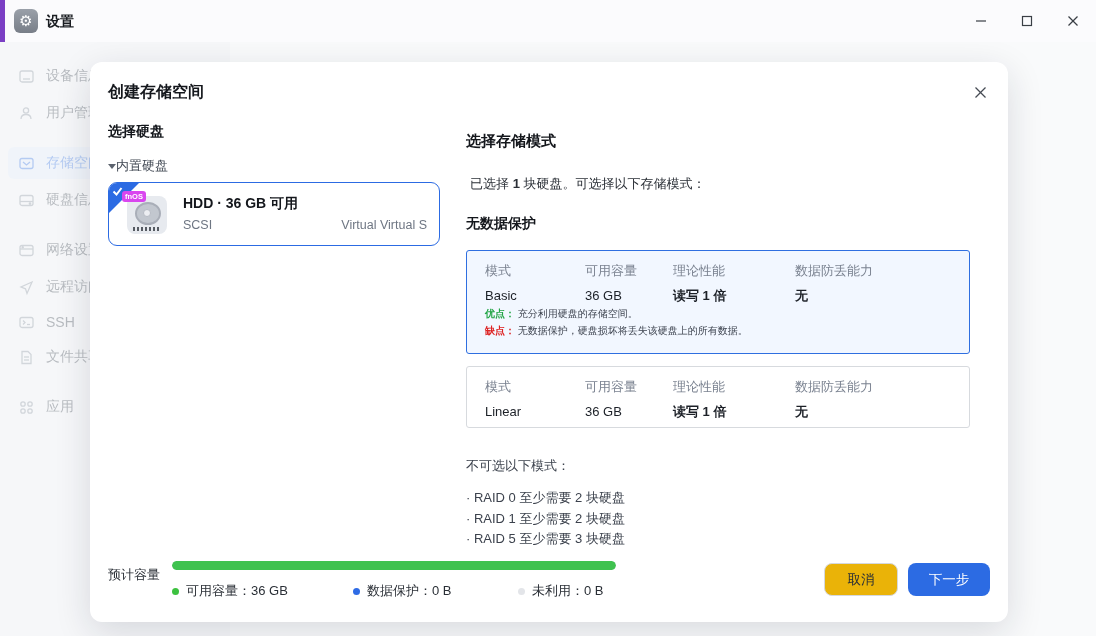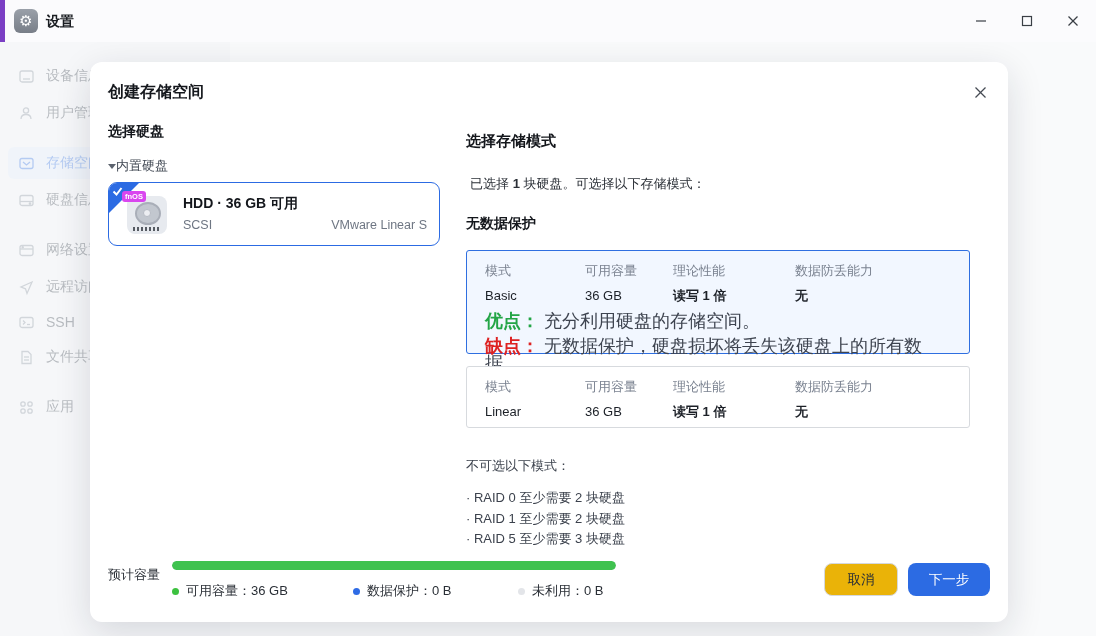--- a/index.html
+++ b/index.html
@@ -66,21 +66,21 @@
   .group-title{position:absolute;left:0;top:153px;font-size:14px;font-weight:700;color:#14171c}
   .mode-card{position:absolute;left:0;width:504px;border-radius:3px;border:1px solid #d7dade;background:#fff;
     padding:11px 28px 0 18px;box-sizing:border-box;cursor:pointer}
   .mode-card.selected{border:1px solid #2f6fe0;background:#f2f7ff}
   .mode-card.first{top:188px;height:104px}
   .mode-card.second{top:304px;height:62px}
   .mode-grid{display:grid;grid-template-columns:100px 88px 122px 1fr;column-gap:0}
   .mg-head{font-size:13px;color:#7a8290;line-height:18px}
   .mg-val{font-size:13px;color:#1c2027;line-height:18px;margin-top:7px}
   .mg-val.strong{font-weight:700}
-  .pros-line,.cons-line{font-size:18px;color:#3e4450;margin-top:8px;line-height:17px}
+  .pros-line,.cons-line{font-size:10px;color:#3e4450;line-height:17px}
   .pros-label{color:#23a546;font-weight:700}
   .cons-label{color:#dd2222;font-weight:700}
   .unavail-title{position:absolute;left:0;top:395px;font-size:13px;color:#3c424d}
   .unavail-list{position:absolute;left:0;top:426px;font-size:13px;color:#3c424d;line-height:20.5px}
   
   .estimate-label{position:absolute;left:18px;top:504px;font-size:13px;color:#2a2f36}
   .cap-bar{position:absolute;left:82px;top:499px;width:444px;height:9px;border-radius:5px;background:#e7e9ed;overflow:hidden}
   .cap-bar-fill{height:100%;border-radius:5px;background:#3fc24f}
   .legend-item{position:absolute;top:520px;display:flex;align-items:center;gap:7px;font-size:13px;color:#2a2f36}
   .legend-item .dot{width:7px;height:7px;border-radius:50%}
@@ -243,21 +243,21 @@
       <div class="disk-icon">
         <div class="disk-body"></div>
         <div class="disk-platter"></div>
         <div class="disk-pins"></div>
         <div class="fnos-badge">fnOS</div>
       </div>
       <div class="disk-text">
         <div class="disk-title">HDD · 36 GB 可用</div>
         <div class="disk-sub">
           <span>SCSI</span>
-          <span>VMware Linear S</span>
+          <span>Virtual Virtual S</span>
         </div>
       </div>
     </div>
   </div>
 
   <div class="right-col">
     <div class="mode-title">选择存储模式</div>
     <div class="mode-summary"><span>已选择 </span><b>1</b><span> 块硬盘。可选择以下存储模式：</span></div>
     <div class="group-title">无数据保护</div>
 

